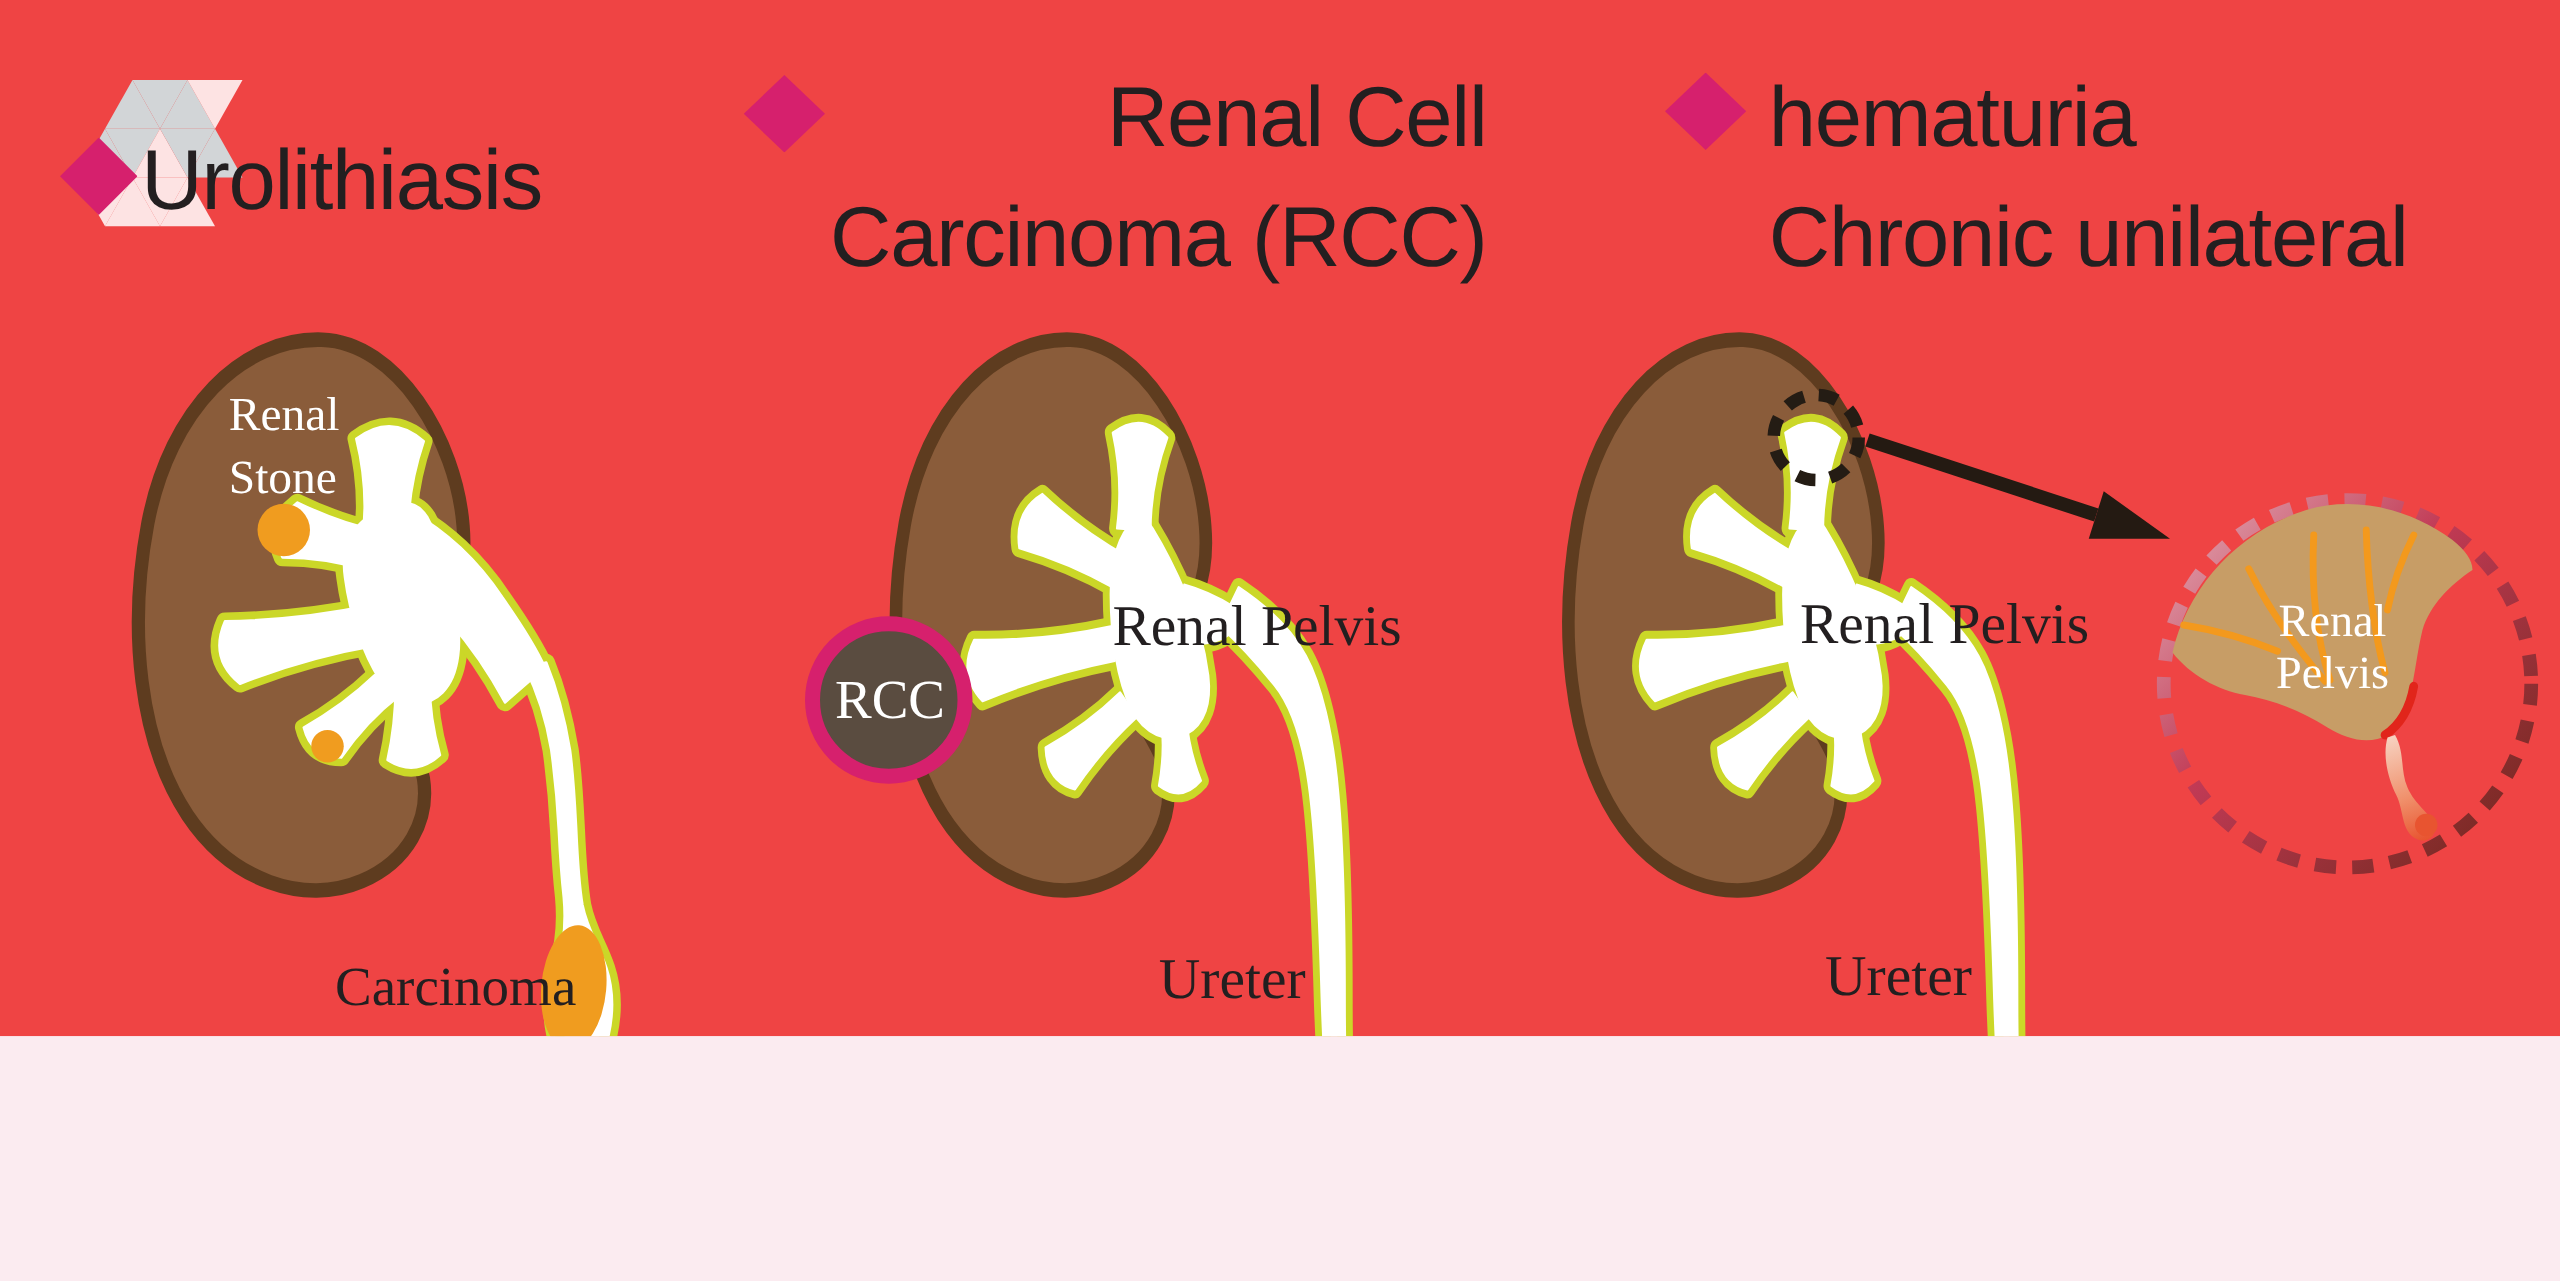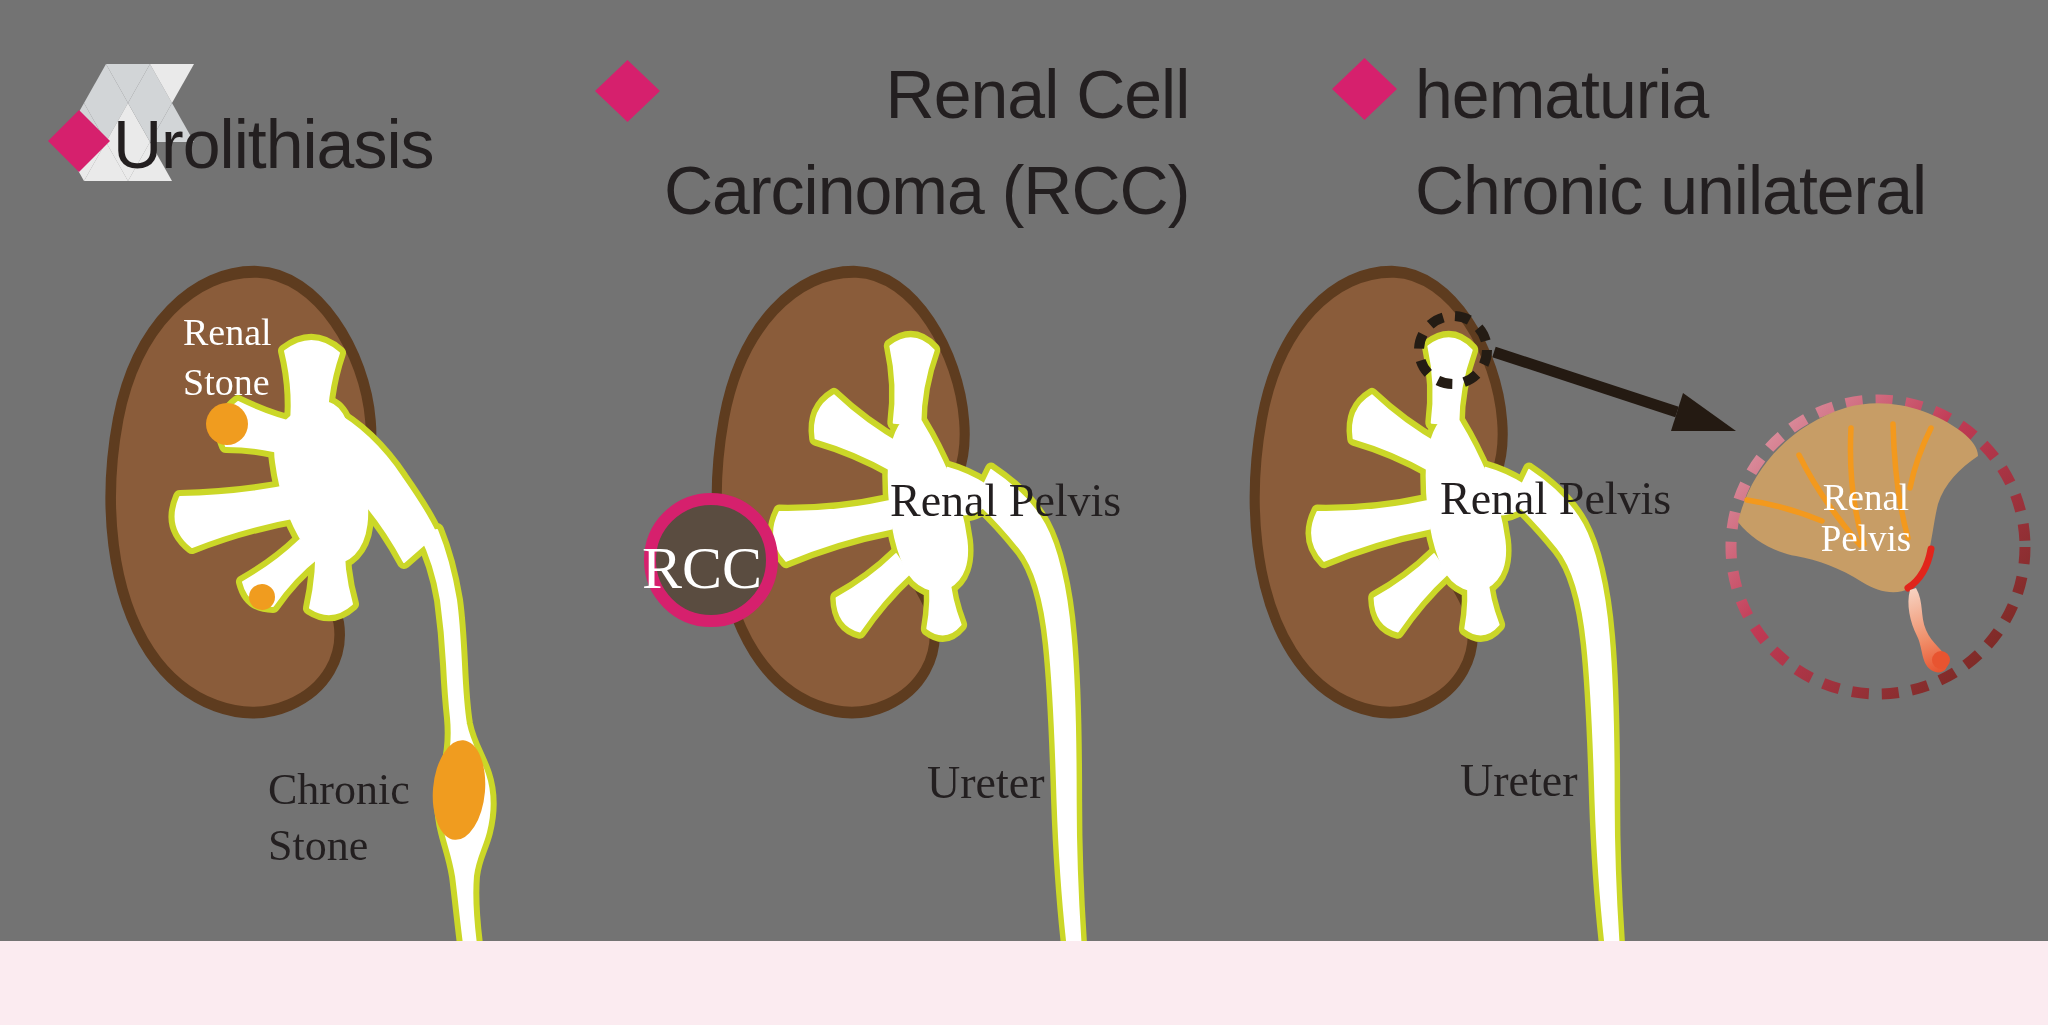--- a/index.html
+++ b/index.html
@@ -2,22 +2,22 @@
 <html><head>
 <meta charset="utf-8">
 <style>
   html,body{margin:0;padding:0;}
   body{
     font-family:"Liberation Sans", sans-serif;
     background:#fbebf0;
   }
   .canvas{
     position:relative;
-    width:2048px;height:941px;
-    background:#737373;
+    width:2048px;height:829px;
+    background:#ef4444;
     overflow:hidden;
   }
   svg.art{position:absolute;left:0;top:0;}
   .overlay{position:absolute;left:0;top:0;width:100%;height:100%;}
   .title{
     position:absolute;
     font-size:68px;
     line-height:96px;
     letter-spacing:-1px;
     color:#231f20;
@@ -37,21 +37,21 @@
     font-family:Liberation Serif, serif;
   }
   .lbl .lline{display:block;}
   .lbl.white{color:#ffffff;}
   #label-renal-stone{left:183px;top:307px;font-size:38px;line-height:50px;}
   #label-ureteral-stone{left:268px;top:762px;font-size:44px;line-height:56px;}
   #label-renal-pelvis-2{left:890px;top:478px;font-size:46px;}
   #label-ureter-2{left:927px;top:760px;font-size:46px;}
   #label-renal-pelvis-3{left:1440px;top:476px;font-size:46px;}
   #label-ureter-3{left:1460px;top:758px;font-size:46px;}
-  #label-rcc{left:642px;top:538px;width:140px;font-size:60px;}
+  #label-rcc{left:642px;top:538px;width:140px;text-align:center;font-size:44px;}
   #label-renal-papilla{left:1776px;top:477px;width:180px;text-align:center;font-size:37px;line-height:41px;}
   #title-1{left:113px;top:96px;}
   #title-2{left:664px;top:46px;text-align:right;}
   #title-3{left:1415px;top:46px;}
   #diamond-1{left:48px;top:110px;width:62px;height:62px;}
   #diamond-2{left:595px;top:60px;width:65px;height:62px;}
   #diamond-3{left:1332px;top:58px;width:65px;height:62px;}
 </style>
 </head>
 <body>
@@ -175,21 +175,21 @@
       <span class="tline">hematuria</span>
       <span class="tline">Chronic unilateral</span>
     </div>
 
     <div class="lbl white" id="label-renal-stone">
       <span class="lline">Renal</span>
       <span class="lline">Stone</span>
     </div>
 
     <div class="lbl" id="label-ureteral-stone">
-      <span class="lline">Chronic</span>
+      <span class="lline">Carcinoma</span>
       <span class="lline">Stone</span>
     </div>
 
     <div class="lbl white" id="label-rcc">RCC</div>
     <div class="lbl" id="label-renal-pelvis-2">Renal Pelvis</div>
     <div class="lbl" id="label-ureter-2">Ureter</div>
 
     <div class="lbl" id="label-renal-pelvis-3">Renal Pelvis</div>
     <div class="lbl" id="label-ureter-3">Ureter</div>
 

